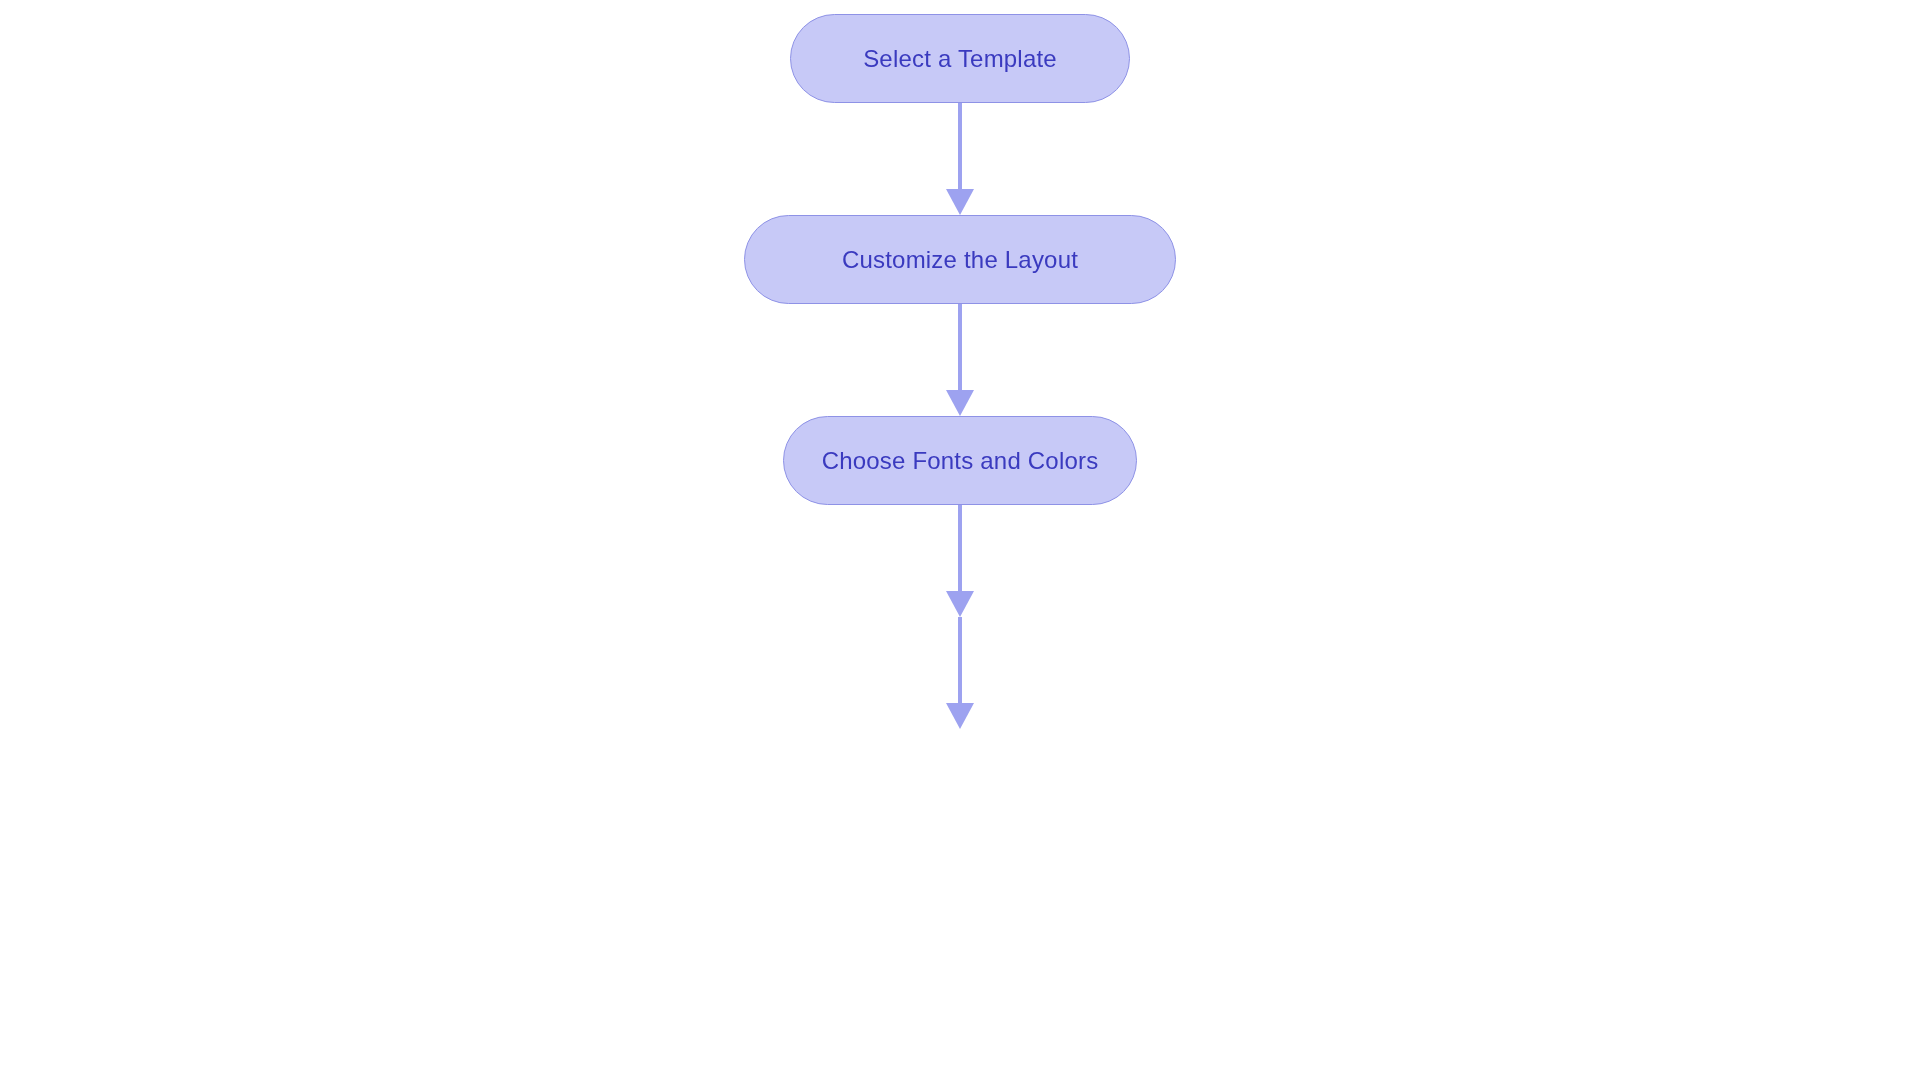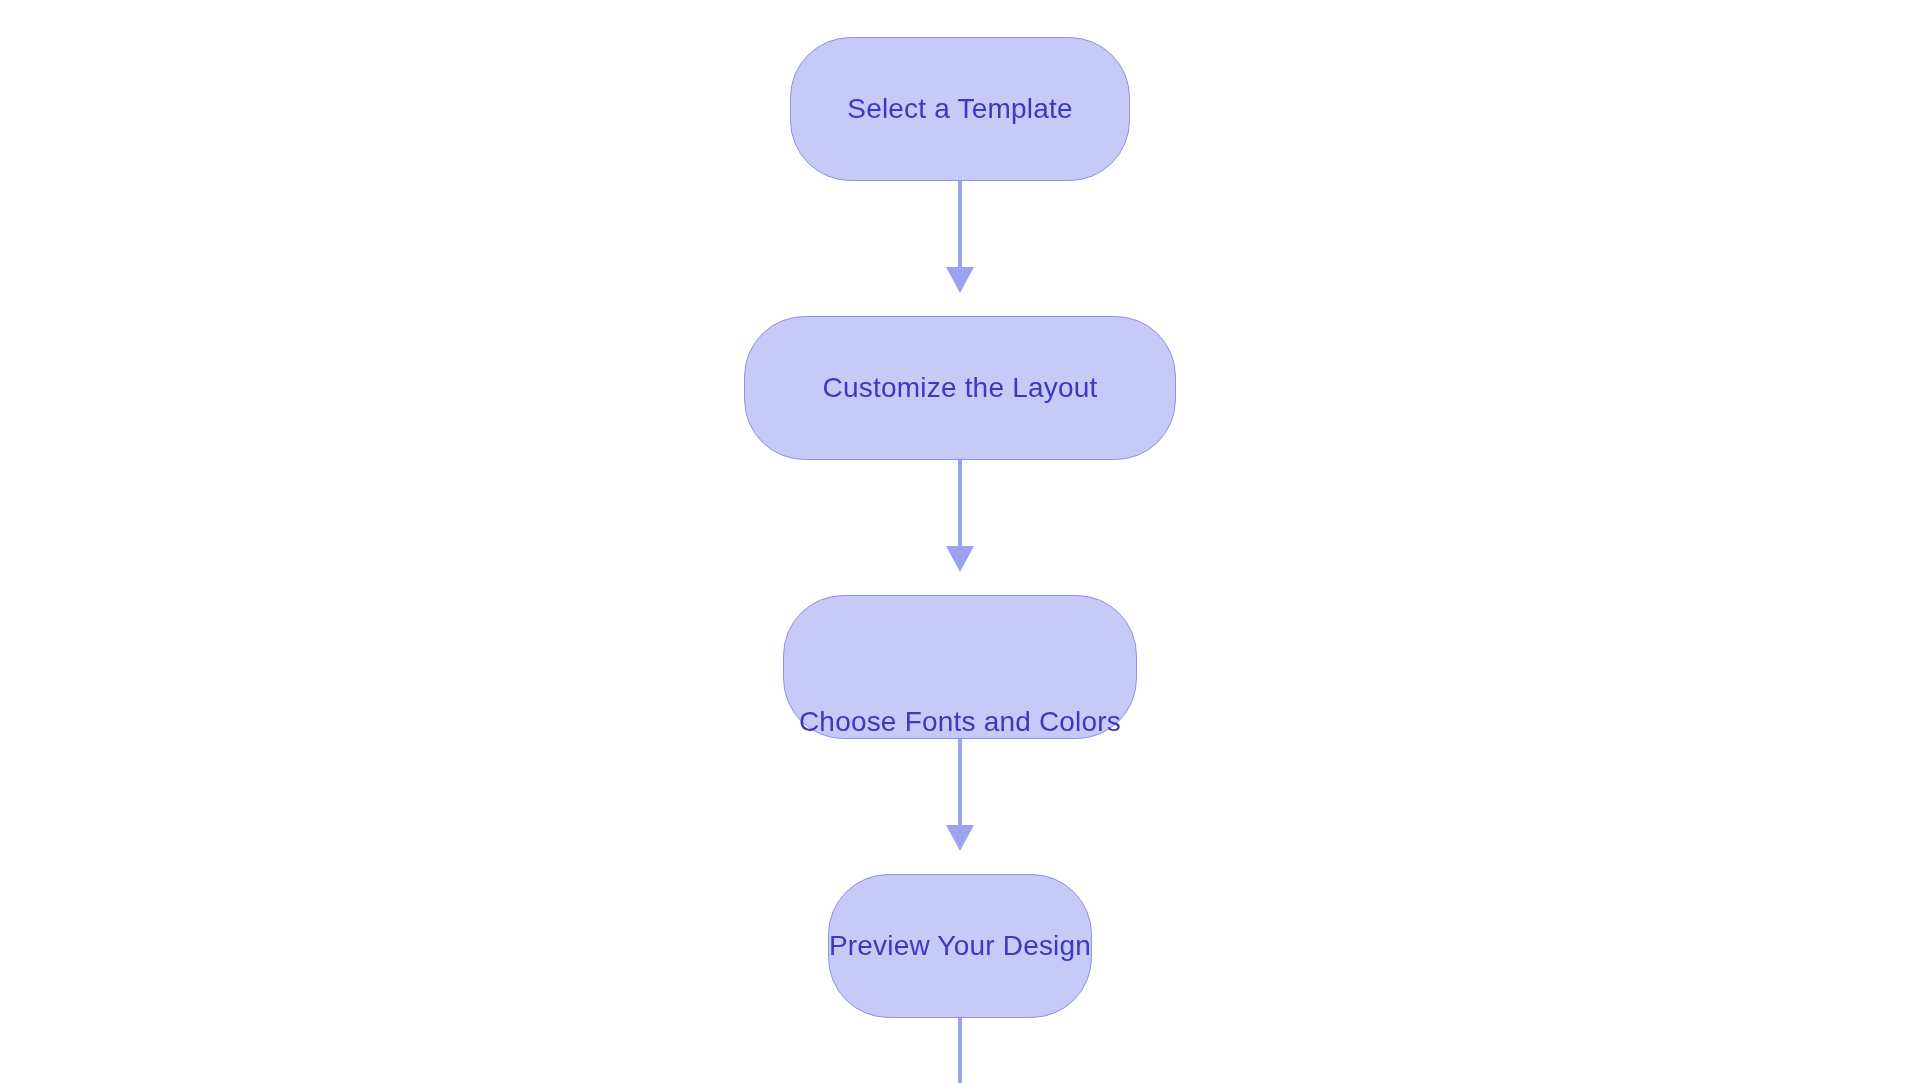--- a/index.html
+++ b/index.html
@@ -20,39 +20,38 @@
   .flowchart {
     position: relative;
     width: 1920px;
     height: 1083px;
     padding-top: 14px;
     display: flex;
     flex-direction: column;
     align-items: center;
   }
   .node {
-    height: 144px;
+    height: 89px;
     border-radius: 60.5px;
     background: var(--node-fill);
     border: 1.5px solid var(--node-border);
     display: flex;
     align-items: center;
     justify-content: center;
     color: var(--node-text);
-    font-size: 28px;
+    font-size: 24px;
     letter-spacing: 0.2px;
     flex: 0 0 auto;
-    margin-top: 23px;
   }
   
   .node:nth-of-type(1) { width: 340px; }
   .node:nth-of-type(2) { width: 392px; }
   .node:nth-of-type(3) { width: 432px; }
   .node:nth-of-type(4) { width: 364px; }
-  .node:nth-of-type(5) { width: 354px; align-items: flex-end; }
+  .node:nth-of-type(5) { width: 354px; }
   .connector {
     height: 112px;
     display: flex;
     flex-direction: column;
     align-items: center;
     flex: 0 0 auto;
   }
   .connector .stem {
     width: 4px;
     height: 86px;
@@ -91,23 +90,20 @@
 
   <div class="node">
     <span>Choose Fonts and Colors</span>
   </div>
 
   <div class="connector">
     <div class="stem"></div>
     <div class="head"></div>
   </div>
 
-  <div class="node">
-    <span>Preview Your Design</span>
-  </div>
 
   <div class="connector">
     <div class="stem"></div>
     <div class="head"></div>
   </div>
 
 
 </div>
 
 </body></html>

